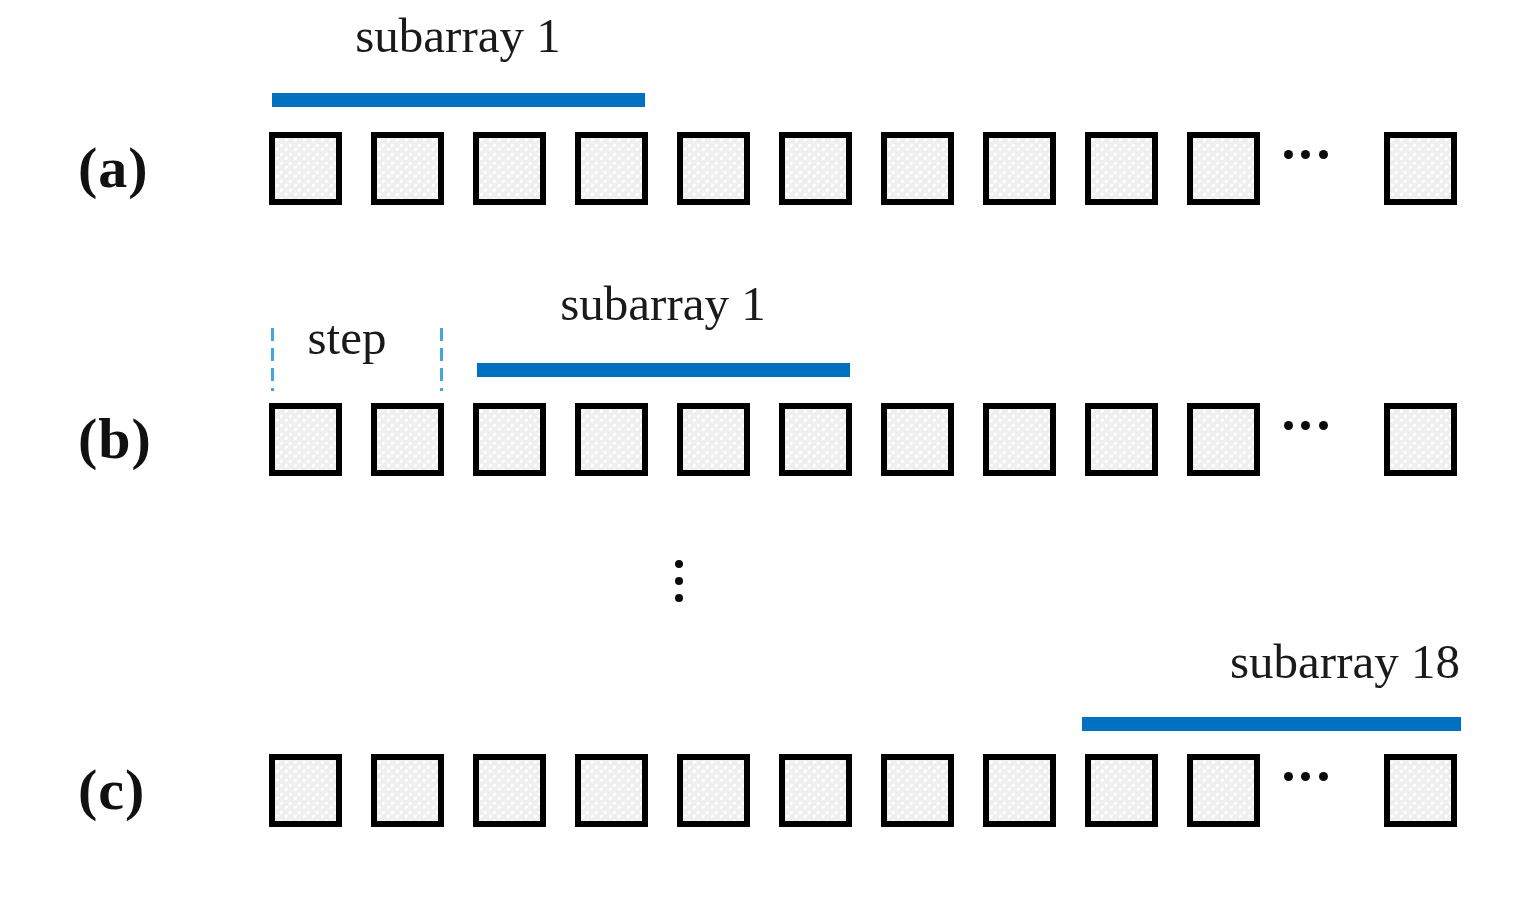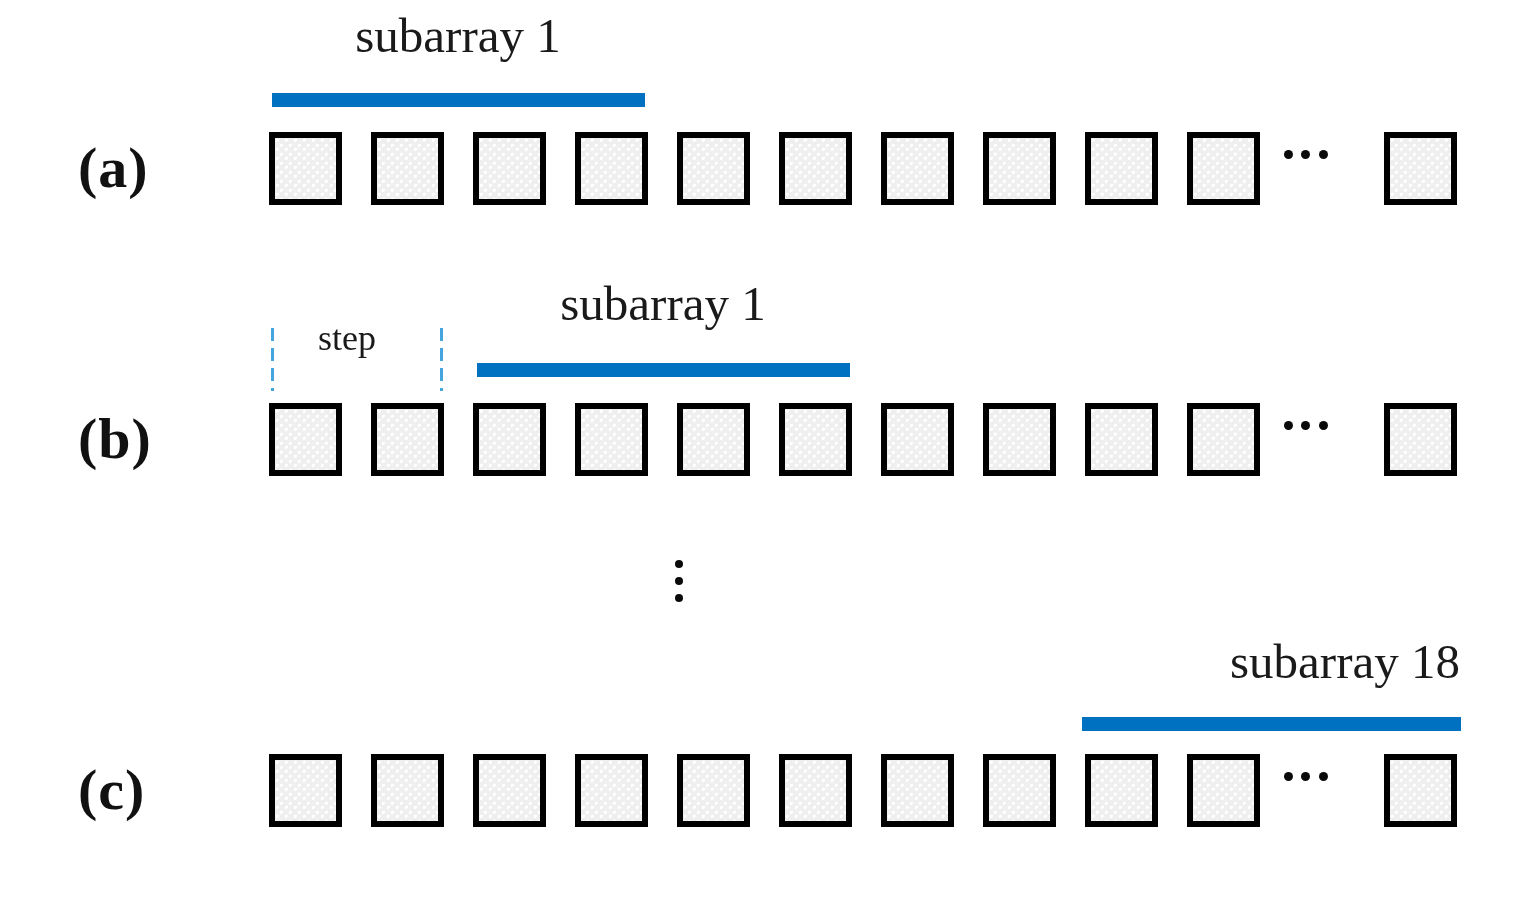--- a/index.html
+++ b/index.html
@@ -51,21 +51,21 @@
   #bar-a{left:272px;top:93px;width:373px;}
   #bar-b{left:477px;top:363px;width:373px;}
   #bar-c{left:1082px;top:717px;width:379px;}
 
   
   #step-label{
     position:absolute;
     left:347px;
     top:311px;
     transform:translateX(-50%);
-    font-size:36px;
+    font-size:49px;
     line-height:54px;
     color:#1a1a1a;
     white-space:nowrap;
   }
   .dash{
     position:absolute;
     top:328px;
     width:3px;
     height:63px;
     background:repeating-linear-gradient(180deg,

